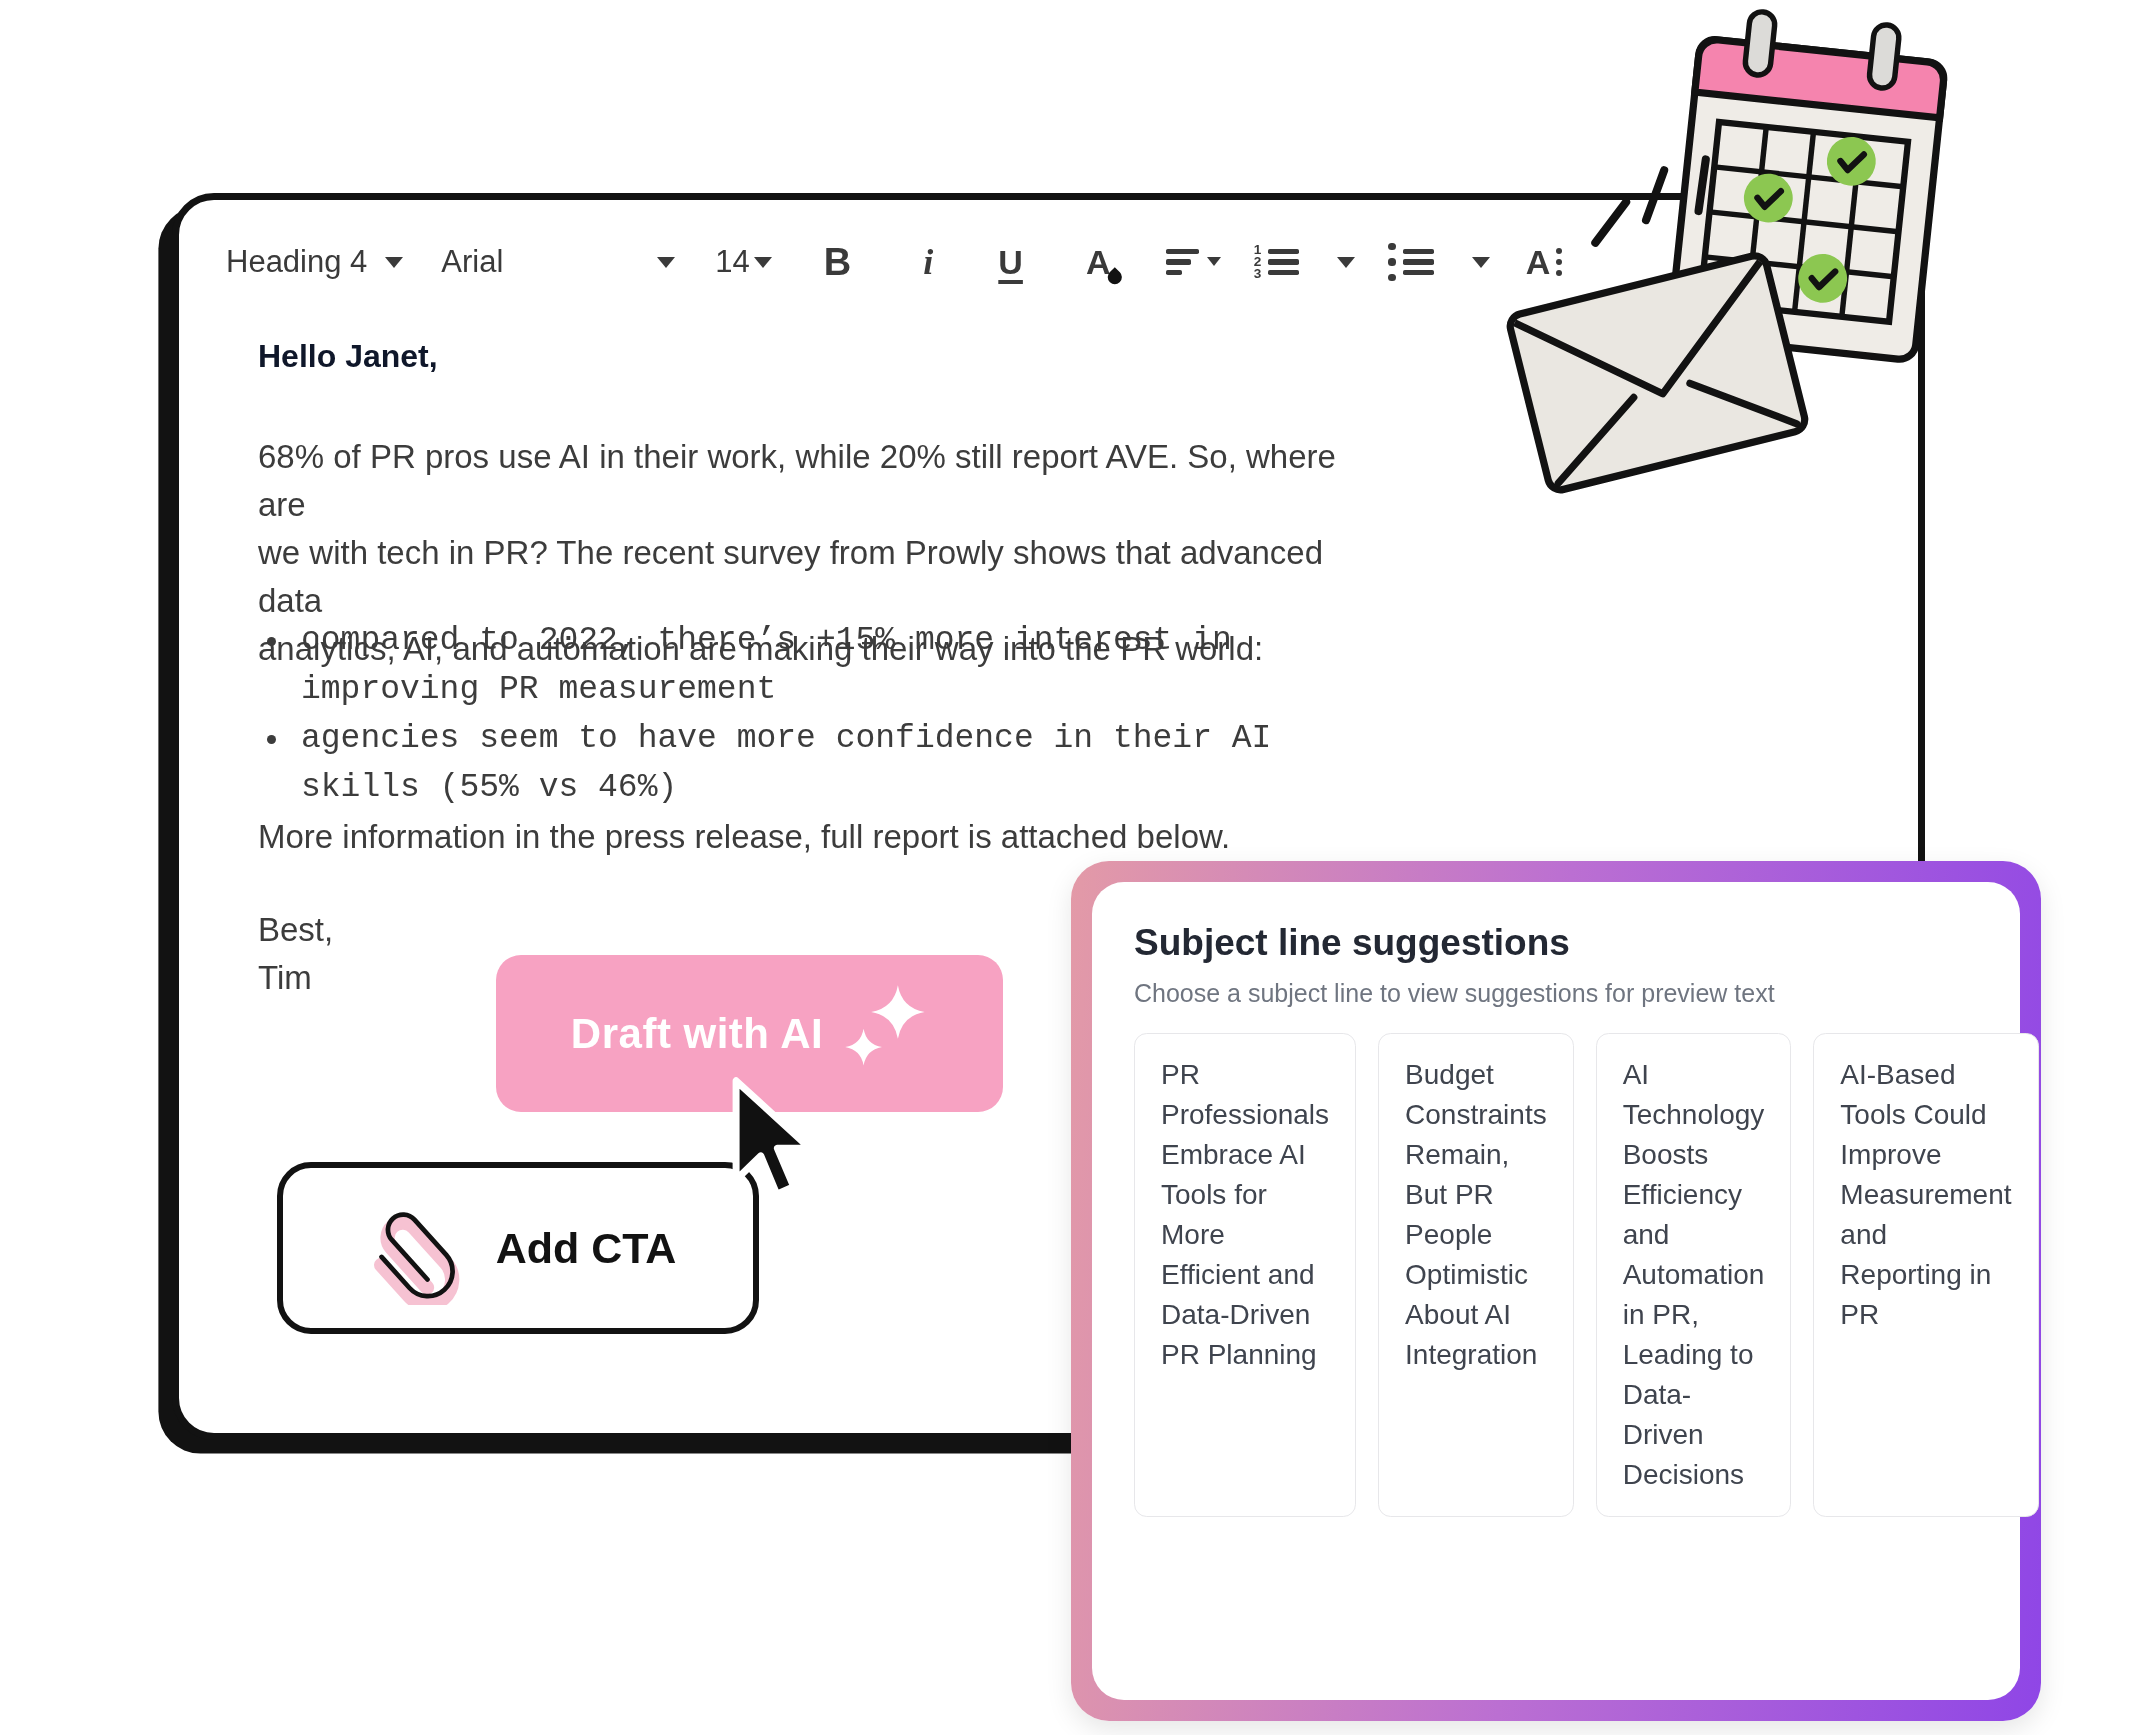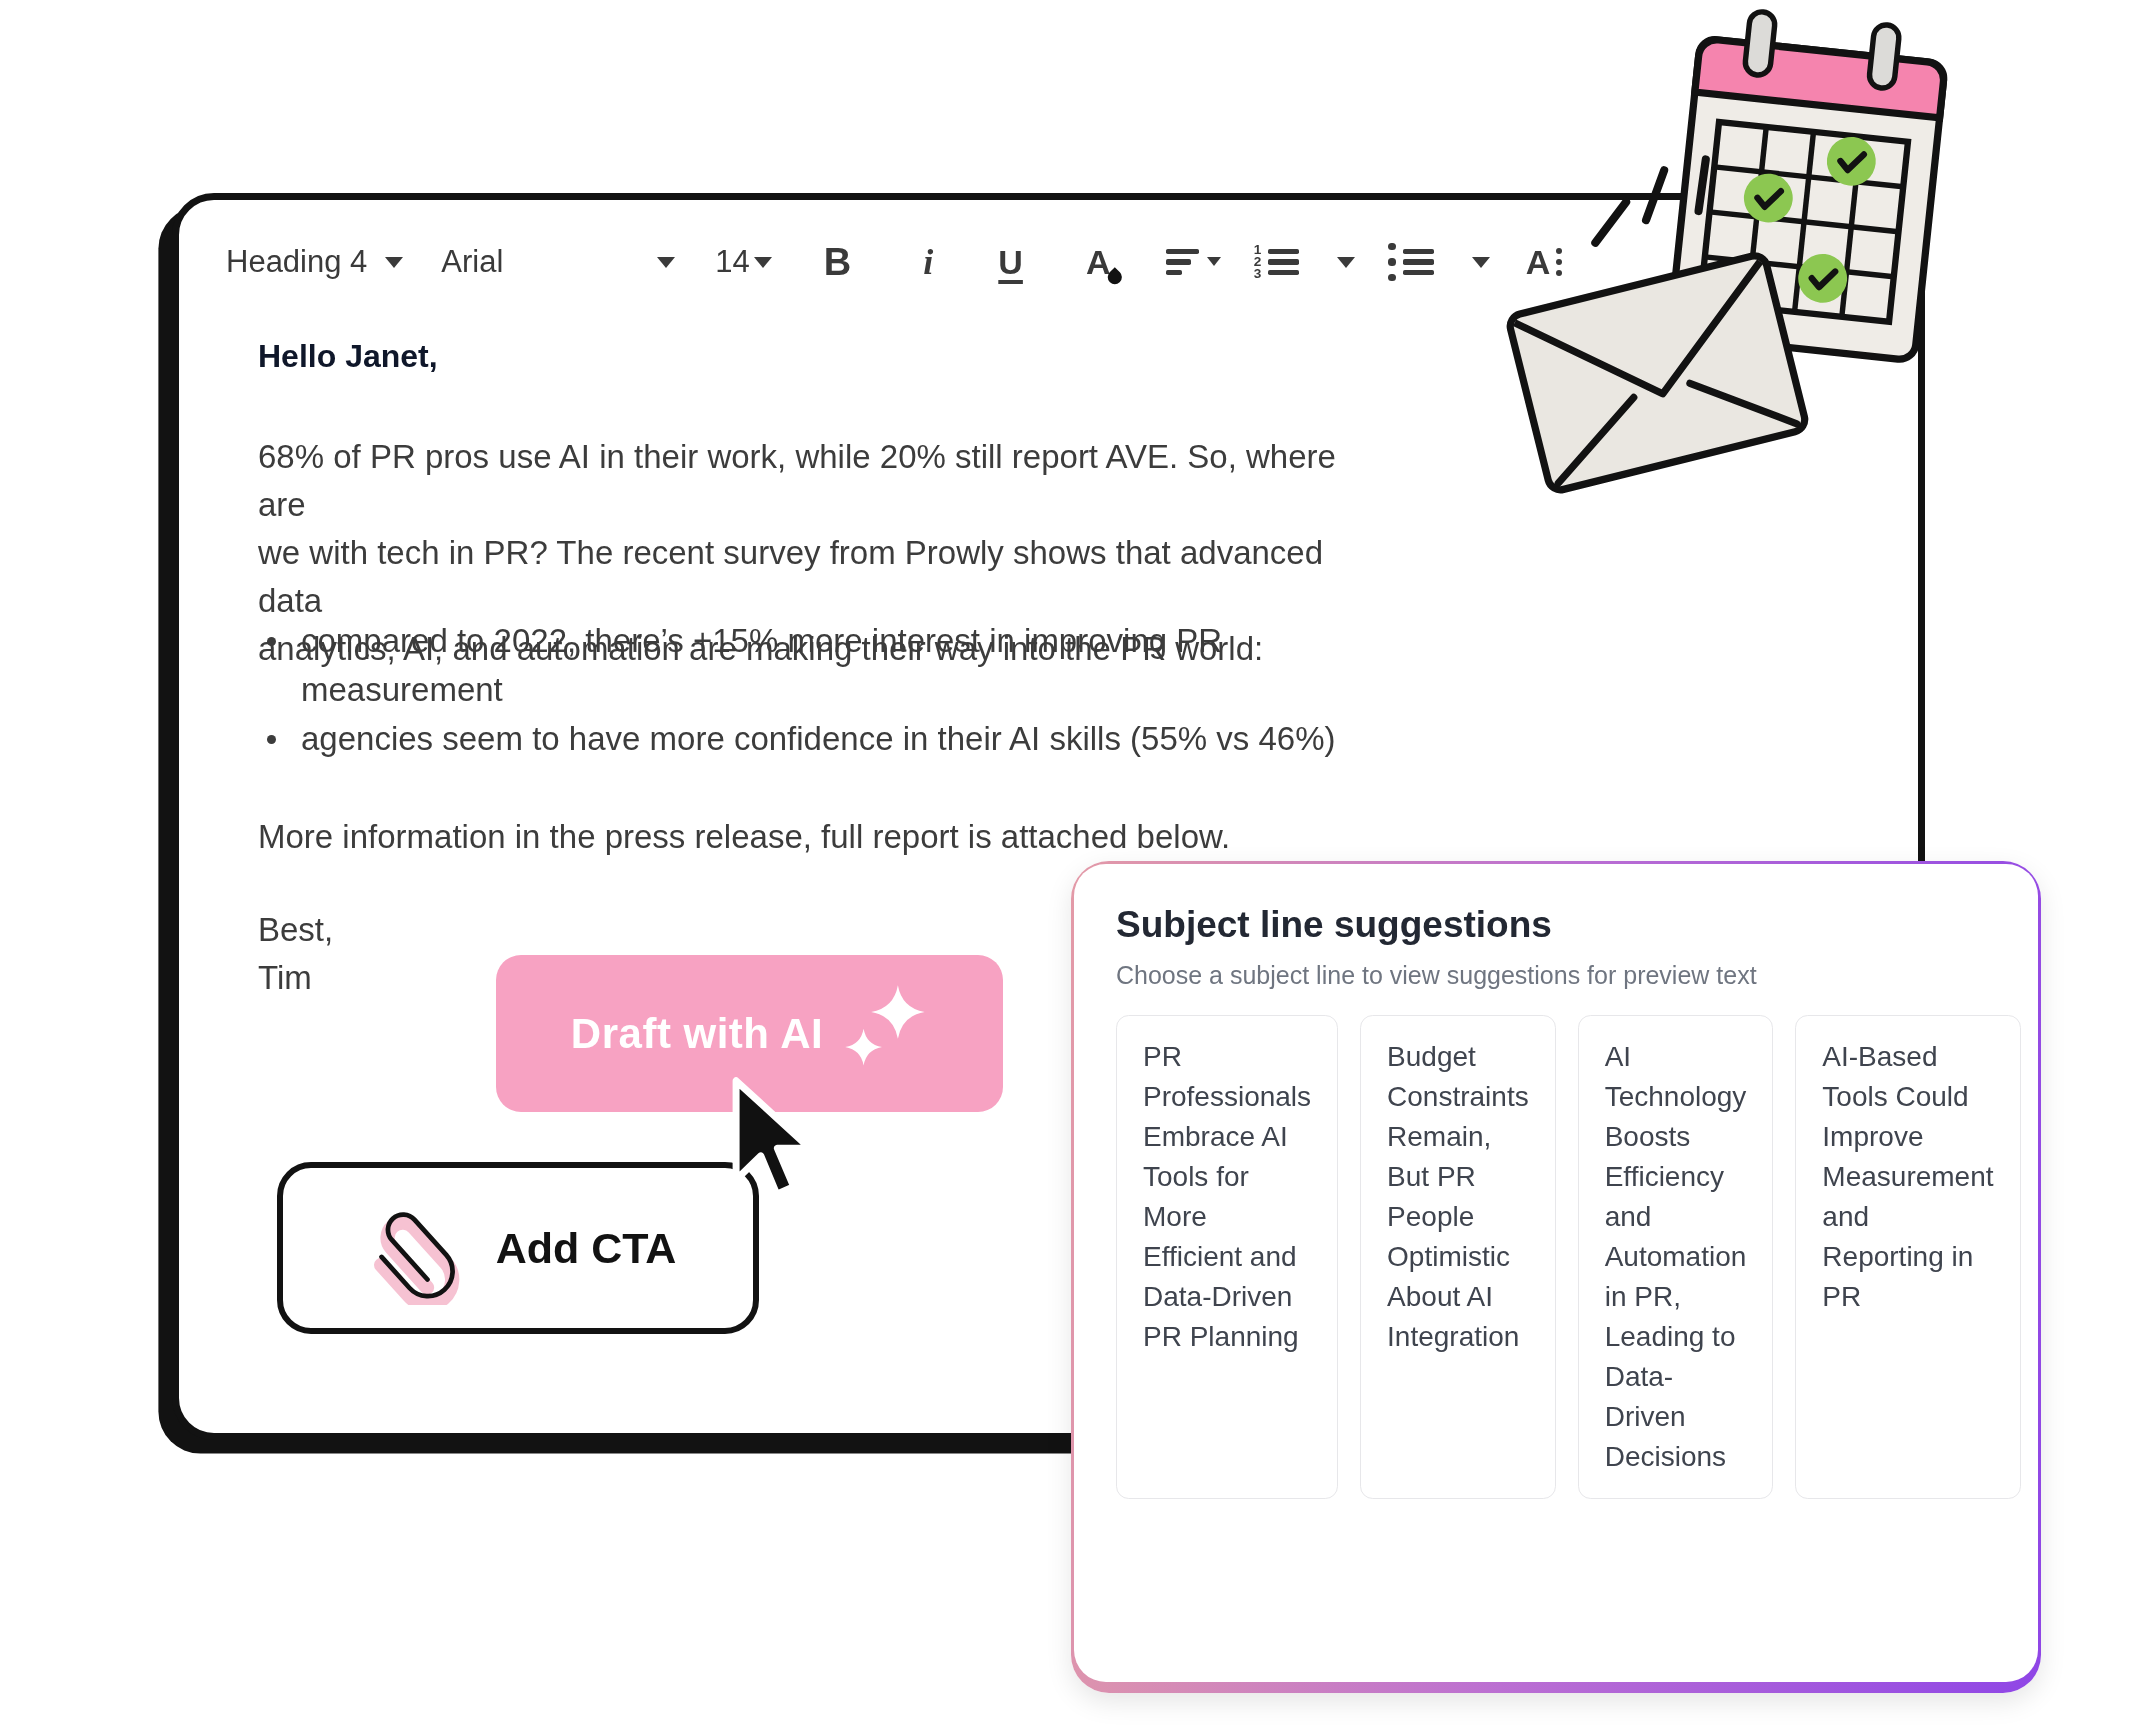--- a/index.html
+++ b/index.html
@@ -68,21 +68,21 @@
     display:flex; align-items:center; justify-content:center; gap:22px;
     font-size:43px; font-weight:700; color:#121212; cursor:pointer; z-index:3;
     font-family:"Liberation Sans","DejaVu Sans",sans-serif;
   }
   .clip { width:114px; height:114px; }
 
   
   .panel {
     position:absolute; left:1071px; top:861px; width:970px; min-height:832px;
     background:linear-gradient(95deg,#E39AA7 0%,#BB6FD2 48%,#8F46E6 100%);
-    border-radius:38px; padding:3px; z-index:10;
+    border-radius:38px; padding:21px; z-index:10;
     box-shadow:0 9px 27px rgba(0,0,0,.10);
   }
   .panel-inner { background:#ffffff; border-radius:32px; padding:40px 42px 36px 42px; min-height:818px; }
   .panel-title { font-size:37px; font-weight:700; color:#232833; }
   .panel-sub { font-size:25px; color:#6F7580; margin-top:14.5px; }
   .cards { margin-top:25px; display:flex; flex-direction:row; gap:22px; }
   .card {
     border:1.8px solid #E7E7EA; border-radius:12.7px; background:#fff;
     padding:21px 26px; font-size:28px; line-height:40px; color:#3F444E; cursor:pointer;
   }
@@ -159,21 +159,21 @@
       </div>
     </div>
 
     <div>
       <div class="greeting">Hello Janet,</div>
       <div class="para body-text">
         <div>68% of PR pros use AI in their work, while 20% still report AVE. So, where are</div>
         <div>we with tech in PR? The recent survey from Prowly shows that advanced data</div>
         <div>analytics, AI, and automation are making their way into the PR world:</div>
       </div>
-      <ul class="bullets body-text" style="left:79px;">
+      <ul class="bullets body-text" style="left:79px;font-family:Liberation Mono, monospace;">
         <li>compared to 2022, there’s +15% more interest in improving PR measurement</li>
         <li>agencies seem to have more confidence in their AI skills (55% vs 46%)</li>
       </ul>
       <div class="closing body-text">More information in the press release, full report is attached below.</div>
       <div class="signoff body-text">
         <div>Best,</div>
         <div>Tim</div>
       </div>
     </div>
   </div>

